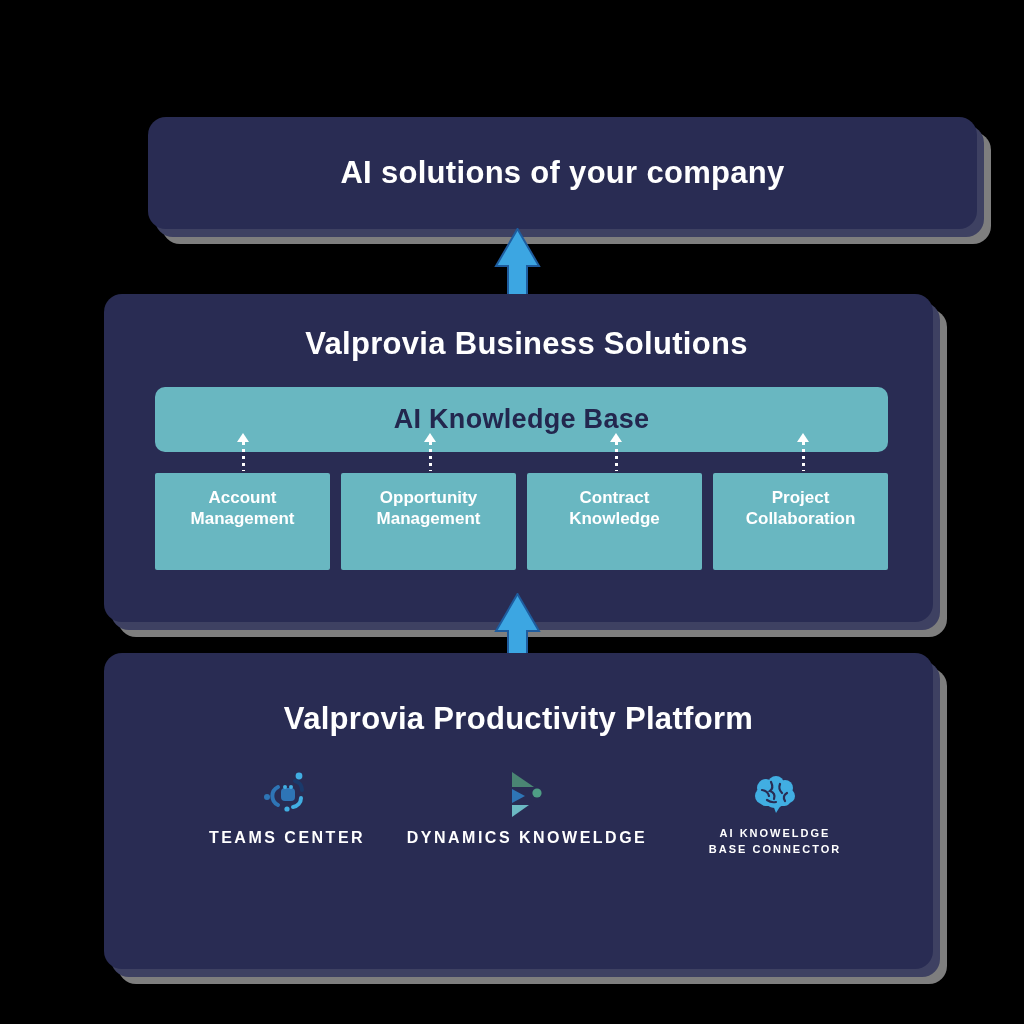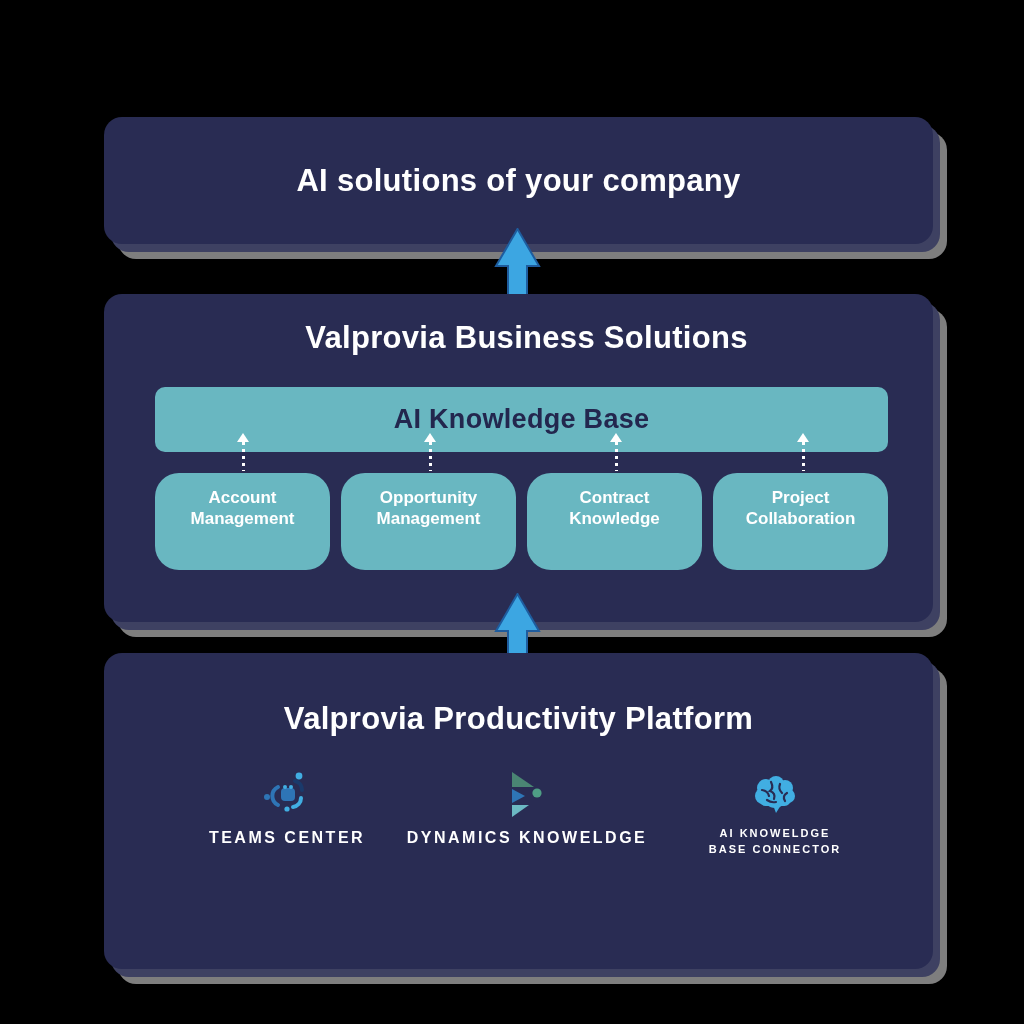--- a/index.html
+++ b/index.html
@@ -16,43 +16,43 @@
   html,body{margin:0;padding:0;background:#000;}
   #canvas{
     position:relative;width:1024px;height:1024px;background:var(--bg);
     font-family:"Liberation Sans",sans-serif;overflow:hidden;
   }
   .panel{
     position:absolute;left:104px;width:829px;background:var(--navy);
     border-radius:18px;
     box-shadow:7px 8px 0 var(--shadow-inner),14px 15px 0 var(--shadow-outer);
   }
-  .panel.top{top:117px;height:127px;}
+  .panel.top{top:117px;height:112px;margin-left:44px;}
   .panel.middle{top:294px;height:328px;}
   .panel.bottom{top:653px;height:316px;}
   .panel-title{
     position:absolute;left:0;right:0;text-align:center;color:var(--white);
     font-weight:bold;font-size:31px;letter-spacing:.3px;line-height:40px;
   }
   .panel.top .panel-title{top:0;bottom:0;display:flex;align-items:center;justify-content:center;}
-  .panel.middle .panel-title{top:24px;padding-left:16px;}
+  .panel.middle .panel-title{top:30px;padding-left:16px;}
   .panel.bottom .panel-title{top:46px;}
 
   .kb-bar{
     position:absolute;left:51px;top:93px;width:733px;height:65px;
     background:var(--teal);border-radius:10px;
     display:flex;align-items:center;justify-content:center;
     color:var(--navy-text);font-weight:bold;font-size:27px;letter-spacing:.3px;
   }
   .modules-row{
     position:absolute;left:51px;top:179px;width:733px;height:97px;
     display:flex;gap:11px;
   }
   .module-box{
-    flex:1;background:var(--teal);border-radius:24px;
+    flex:1;background:var(--teal);border-radius:2px;
     display:flex;align-items:center;justify-content:center;text-align:center;
     color:var(--white);font-weight:600;font-size:17px;line-height:21px;
     white-space:pre-line;padding-bottom:28px;box-sizing:border-box;
   }
   .dotted-arrow{position:absolute;top:139px;width:14px;height:38px;transform:translateX(-50%);}
   .dotted-arrow .head{
     width:0;height:0;margin:0 auto;
     border-left:6px solid transparent;border-right:6px solid transparent;
     border-bottom:9px solid var(--white);
   }

